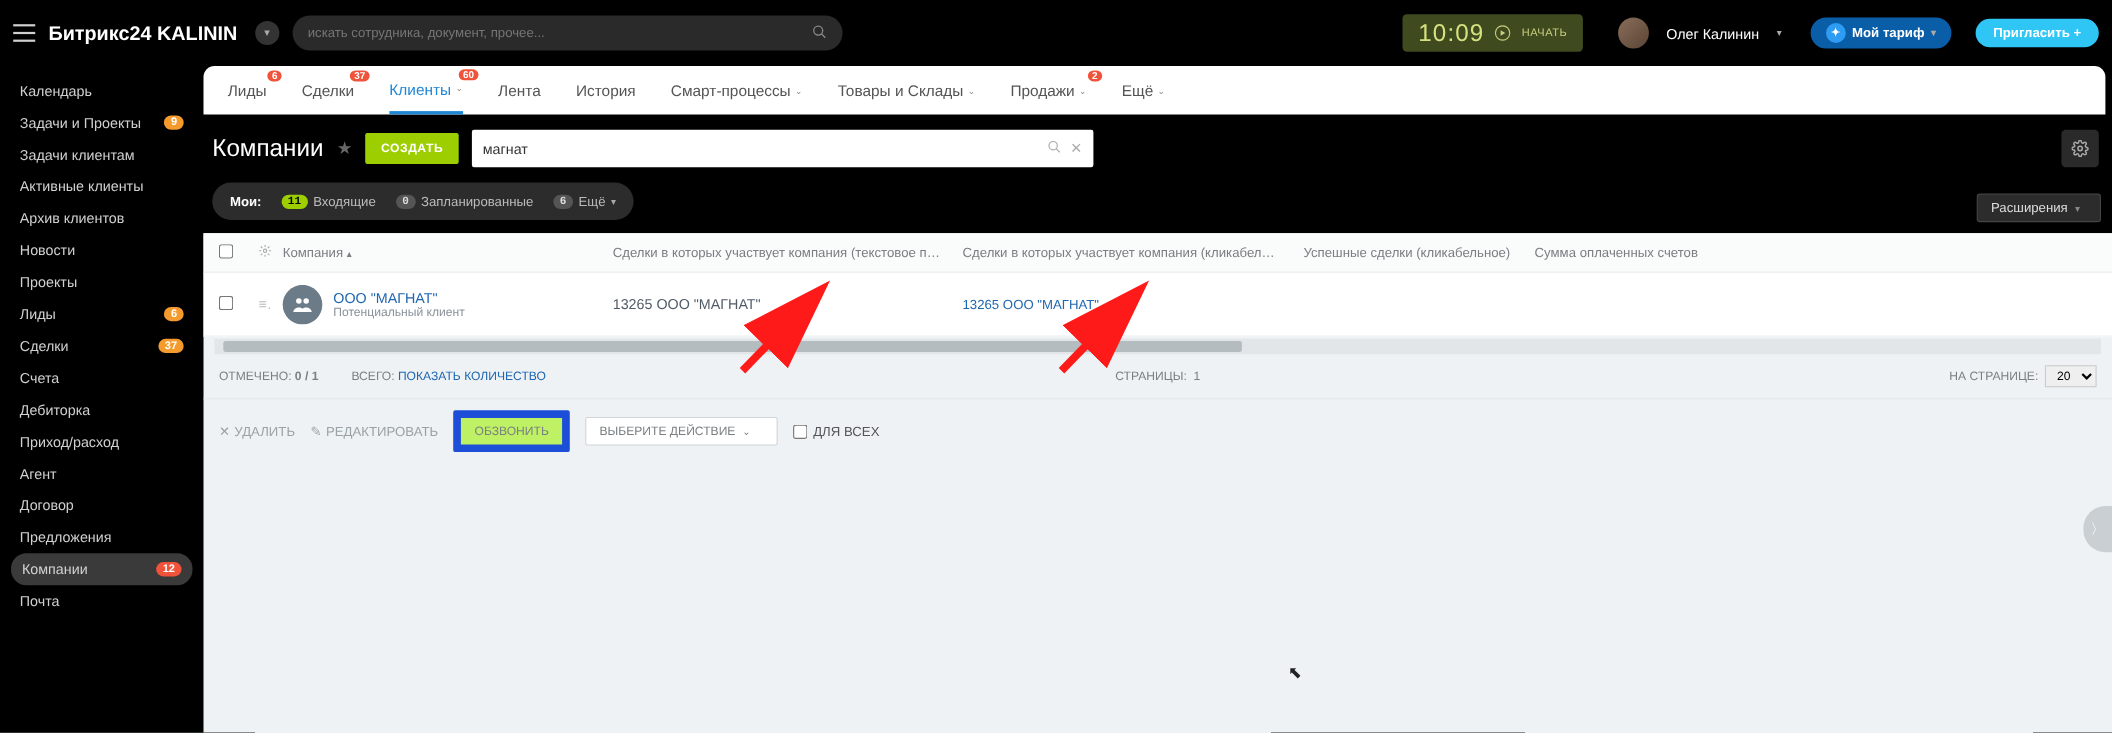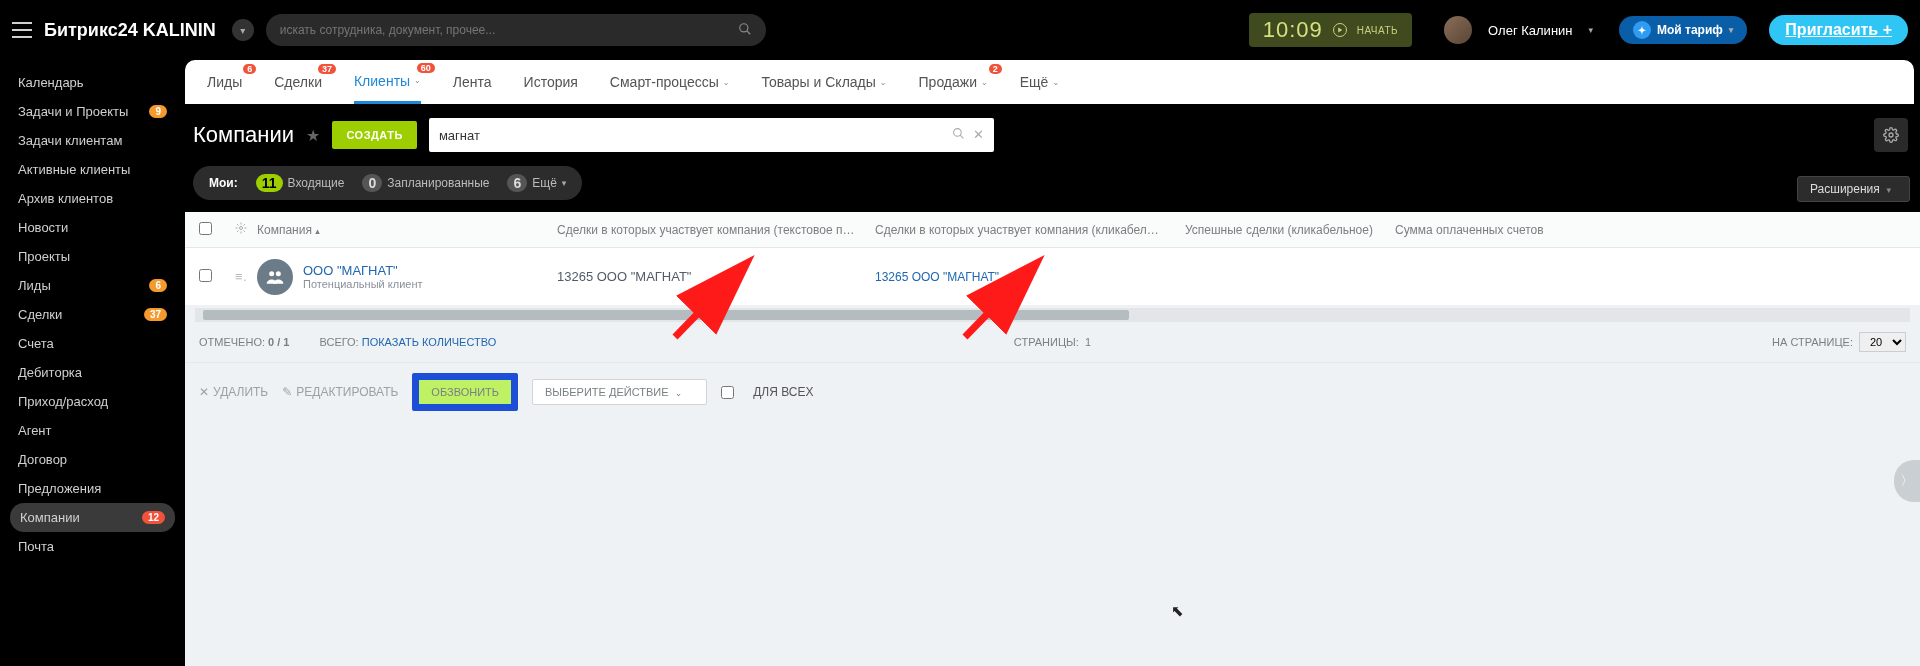--- a/index.html
+++ b/index.html
@@ -17,21 +17,21 @@
 .topbar-spacer { flex: 1; }
 .clock-box { background: #3f4a1f; border-radius: 4px; padding: 4px 14px; display: flex; align-items: center; gap: 10px; height: 34px; }
 .clock-time { font-size: 22px; font-weight: 300; color: #d5e07f; letter-spacing: 1px; }
 .clock-start { color: #c8d080; font-size: 10px; letter-spacing: 0.5px; }
 .clock-play { width: 14px; height: 14px; border: 1px solid #c8d080; border-radius: 50%; display: flex; align-items: center; justify-content: center; }
 .avatar { width: 28px; height: 28px; border-radius: 50%; background: linear-gradient(135deg, #8a6d5a, #5a4535); margin-left: 20px; }
 .username { font-size: 13px; color: #fff; margin: 0 4px; }
 .caret { font-size: 9px; color: #aaa; }
 .plan-btn { background: #0a5ea8; border-radius: 16px; padding: 5px 14px; display: flex; align-items: center; gap: 6px; font-size: 12px; font-weight: bold; margin-left: 14px; }
 .plan-star { width: 18px; height: 18px; background: #2f9cf4; border-radius: 50%; display: flex; align-items: center; justify-content: center; font-size: 10px; }
-.invite-btn { background: #2fc6f6; color: #fff; border-radius: 16px; padding: 6px 16px; font-size: 16px; font-weight: bold; margin-left: 10px; text-decoration: underline; }
+.invite-btn { background: #2fc6f6; color: #fff; border-radius: 16px; padding: 6px 16px; font-size: 12px; font-weight: bold; margin-left: 10px; }
 
 
 .layout { display: flex; height: calc(100% - 44px); }
 .sidebar { width: 185px; background: #000; padding: 8px 0; overflow-y: auto; }
 .sidebar-item { padding: 7px 18px; color: #d0d0d0; font-size: 13px; cursor: pointer; display: flex; align-items: center; justify-content: space-between; }
 .sidebar-item.active { background: #3a3a3a; border-radius: 14px; margin: 0 10px; padding: 7px 10px; }
 .badge { background: #f0533a; color: #fff; border-radius: 9px; font-size: 10px; padding: 1px 6px; min-width: 16px; text-align: center; font-weight: bold; }
 .badge.orange { background: #f59b2e; }
 .badge.red { background: #f0533a; }
 
@@ -51,21 +51,21 @@
 .star-icon { color: #666; font-size: 16px; }
 .create-btn { background: #9dcf00; color: #fff; font-size: 11px; font-weight: bold; padding: 8px 14px; border-radius: 2px; letter-spacing: 0.5px; }
 .filter-search { flex: 0 0 565px; background: #fff; border-radius: 2px; height: 34px; display: flex; align-items: center; padding: 0 10px; }
 .filter-search input { flex: 1; border: none; outline: none; font-size: 13px; color: #333; }
 .filter-icons { color: #aaa; display: flex; gap: 8px; }
 .gear-box { width: 34px; height: 34px; background: #2a2a2a; border-radius: 4px; display: flex; align-items: center; justify-content: center; color: #aaa; margin-left: auto; }
 
 
 .pillbar { background: #2c2c2c; border-radius: 18px; height: 34px; display: flex; align-items: center; padding: 0 16px; gap: 18px; margin: 0 8px 12px 8px; width: fit-content; font-size: 12px; color: #bbb; }
 .pill-label { font-weight: bold; color: #fff; }
-.pill-count { background: #9dcf00; color: #000; border-radius: 9px; padding: 1px 6px; font-size: 14px; font-weight: bold; }
+.pill-count { background: #9dcf00; color: #000; border-radius: 9px; padding: 1px 6px; font-size: 10px; font-weight: bold; font-family: Liberation Mono, monospace; }
 .pill-count.gray { background: #555; color: #ddd; }
 .pill-item { display: flex; align-items: center; gap: 5px; cursor: pointer; }
 .ext-btn { margin-left: auto; margin-right: 10px; background: #2c2c2c; border: 1px solid #444; border-radius: 3px; padding: 5px 18px 5px 12px; font-size: 12px; color: #ddd; position: relative; }
 .pillbar-wrap { display: flex; align-items: center; }
 
 
 .grid-wrap { background: #eef2f4; flex: 1; margin: 0 0 16px 0; border-radius: 0; color: #333; display: flex; flex-direction: column; position: relative; }
 .grid-head { display: flex; align-items: center; background: #fafbfb; border-bottom: 1px solid #e5e8ea; height: 36px; font-size: 12px; color: #7a7f83; }
 .ghcell { padding: 0 10px; overflow: hidden; text-overflow: ellipsis; white-space: nowrap; }
 .gh-gear { width: 20px; color: #aaa; cursor: pointer; }
@@ -94,21 +94,21 @@
 .footer-link { color: #2067b0; cursor: pointer; }
 .pages-center { position: absolute; left: 50%; transform: translateX(-50%); }
 .perpage { margin-left: auto; display: flex; align-items: center; gap: 6px; }
 .perpage select { border: 1px solid #c8ced2; padding: 2px 6px; font-size: 11px; }
 
 
 .actionbar { display: flex; align-items: center; gap: 14px; padding: 10px 14px; font-size: 12px; color: #9aa2a8; border-top: 1px solid #e5e8ea; }
 .act-disabled { display: flex; align-items: center; gap: 4px; }
 .act-btn { border: 7px solid #1d4ed8; border-radius: 2px; padding: 6px 12px; font-size: 11px; color: #7a7f83; background: #bef264; }
 .act-select { border: 1px solid #d0d5d9; border-radius: 2px; padding: 6px 24px 6px 12px; font-size: 11px; color: #7a7f83; background: #fff; position: relative; }
-.act-check { display: flex; align-items: center; gap: 19px; color: #555; }
+.act-check { display: flex; align-items: center; gap: 5px; color: #555; }
 
 
 .arrow { position: absolute; pointer-events: none; }
 .arrow svg { overflow: visible; }
 
 
 .floater { position: absolute; right: 0; top: 248px; width: 26px; height: 42px; background: #c9cfd3; border-top-left-radius: 20px; border-bottom-left-radius: 20px; display: flex; align-items: center; justify-content: center; color: #fff; }
 
 
 .cursor-img { position: absolute; left: 986px; top: 390px; font-size: 15px; color: #222; pointer-events: none; }

